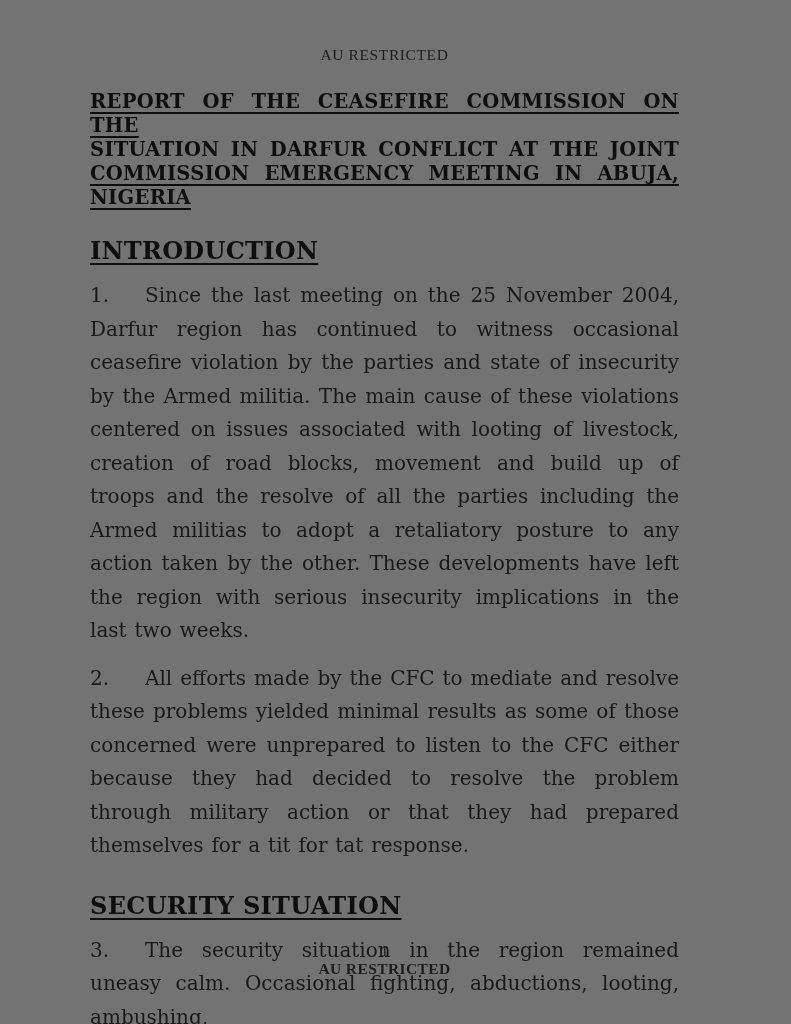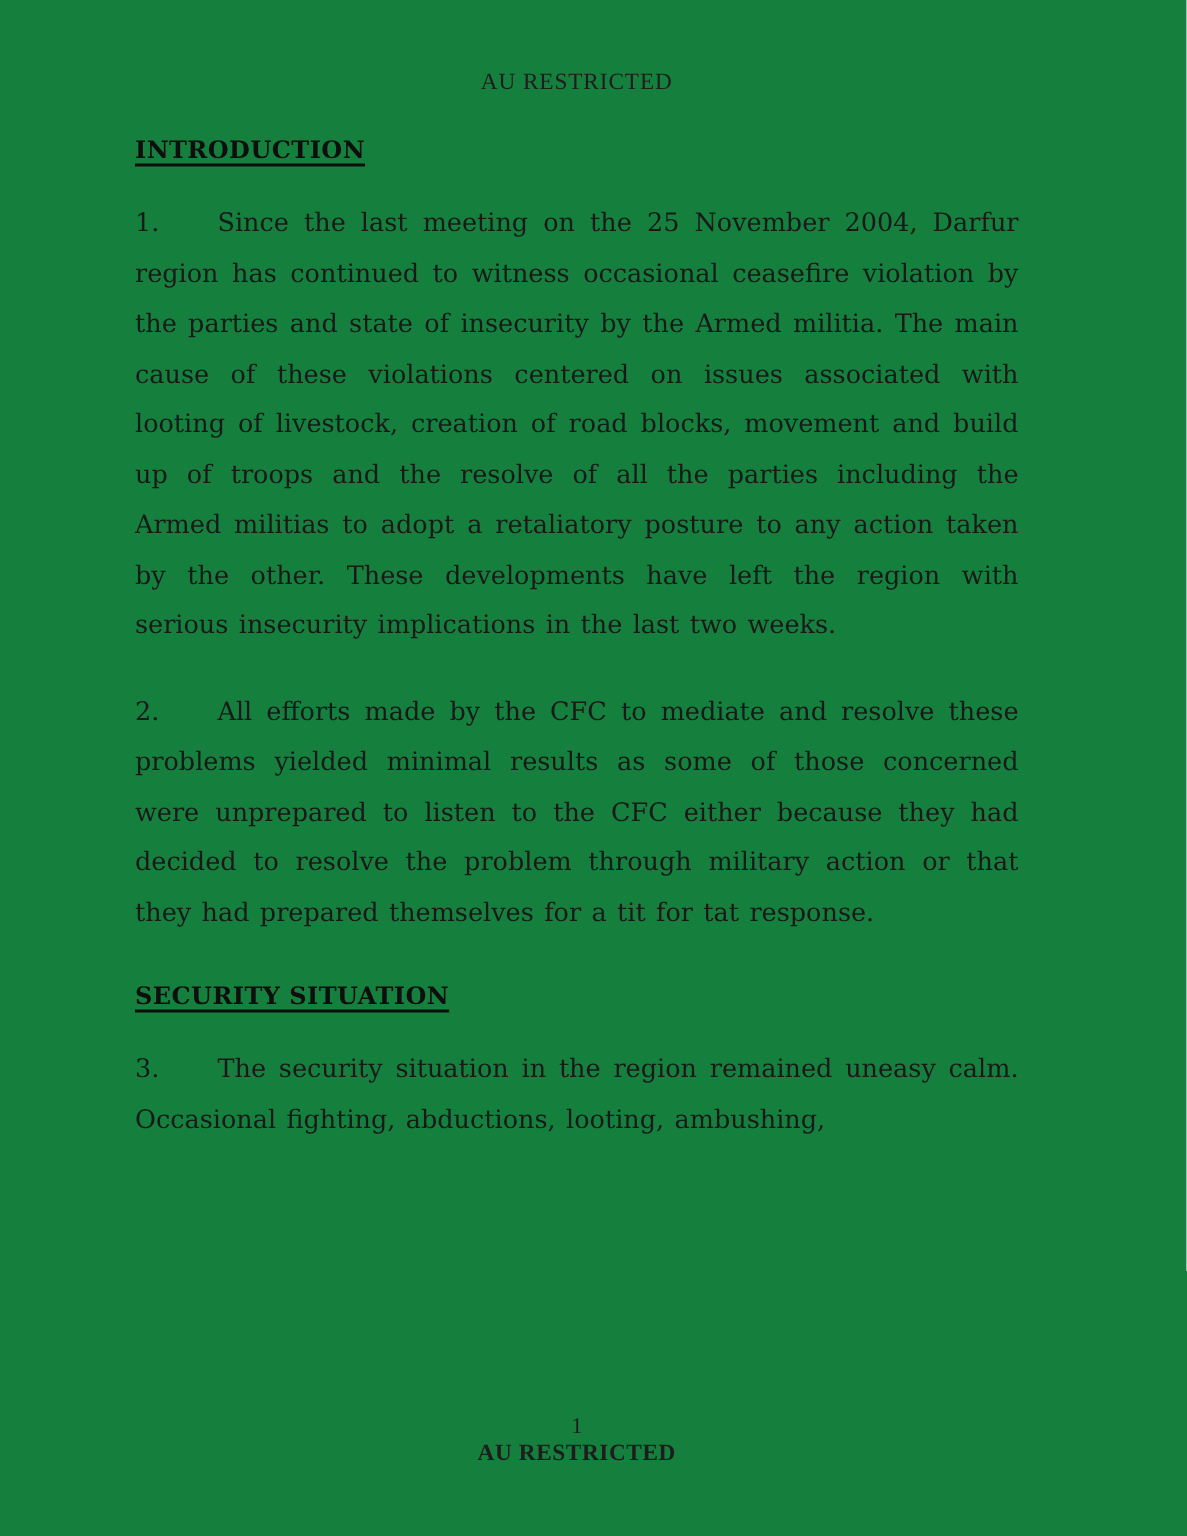--- a/index.html
+++ b/index.html
@@ -13,21 +13,21 @@
     position: relative;
     overflow: hidden;
     font-family: "DejaVu Serif", serif;
     color: #161616;
   }
   .page {
     position: absolute;
     inset: 0;
     padding: 46px 112px 0 90px;
     box-sizing: border-box;
-    background: #15803d;
+    background: #737373;
   }
   .clf-header {
     text-align: center;
     font-family: "Liberation Serif", serif;
     font-size: 15.5px;
     letter-spacing: 0.6px;
     color: #1d1d1d;
   }
   .doc-title {
     margin-top: 26px;
@@ -43,33 +43,33 @@
     white-space: normal;
   }
   .u {
     text-decoration: underline;
     text-decoration-thickness: 2px;
     text-underline-offset: 4px;
   }
   .section-heading {
     margin-top: 26px;
     font-weight: bold;
-    font-size: 16px;
+    font-size: 24px;
     letter-spacing: 0.3px;
     color: #0e0e0e;
     text-decoration: underline;
     text-decoration-thickness: 2px;
     text-underline-offset: 4px;
   }
   .heading-gap-large {
     margin-top: 28px;
   }
   .para {
-    margin: 24px 0 0 0;
-    font-size: 17px;
+    margin: 14px 0 0 0;
+    font-size: 20px;
     line-height: 33.5px;
     text-align: justify;
     word-spacing: 1.5px;
     color: #191919;
   }
   .para-number {
     display: inline-block;
     width: 55px;
   }
   .page-footer {
@@ -92,20 +92,25 @@
     line-height: 18px;
   }
 </style>
 </head>
 <body>
 
 <div class="page">
 
   <div class="clf-header">AU RESTRICTED</div>
 
+  <div class="doc-title">
+    <div class="title-line u">REPORT OF THE CEASEFIRE COMMISSION ON THE</div>
+    <div class="title-line">SITUATION IN DARFUR CONFLICT AT THE JOINT</div>
+    <div class="title-line u">COMMISSION EMERGENCY MEETING IN ABUJA, NIGERIA</div>
+  </div>
 
   <div>
     <div class="section-heading">INTRODUCTION</div>
 
     <p class="para">
       <span class="para-number">1.</span><span>Since the last meeting on the 25 November 2004, Darfur region has continued to witness occasional ceasefire violation by the parties and state of insecurity by the Armed militia. The main cause of these violations centered on issues associated with looting of livestock, creation of road blocks, movement and build up of troops and the resolve of all the parties including the Armed militias to adopt a retaliatory posture to any action taken by the other. These developments have left the region with serious insecurity implications in the last two weeks.</span>
     </p>
 
     <p class="para">
       <span class="para-number">2.</span><span>All efforts made by the CFC to mediate and resolve these problems yielded minimal results as some of those concerned were unprepared to listen to the CFC either because they had decided to resolve the problem through military action or that they had prepared themselves for a tit for tat response.</span>

